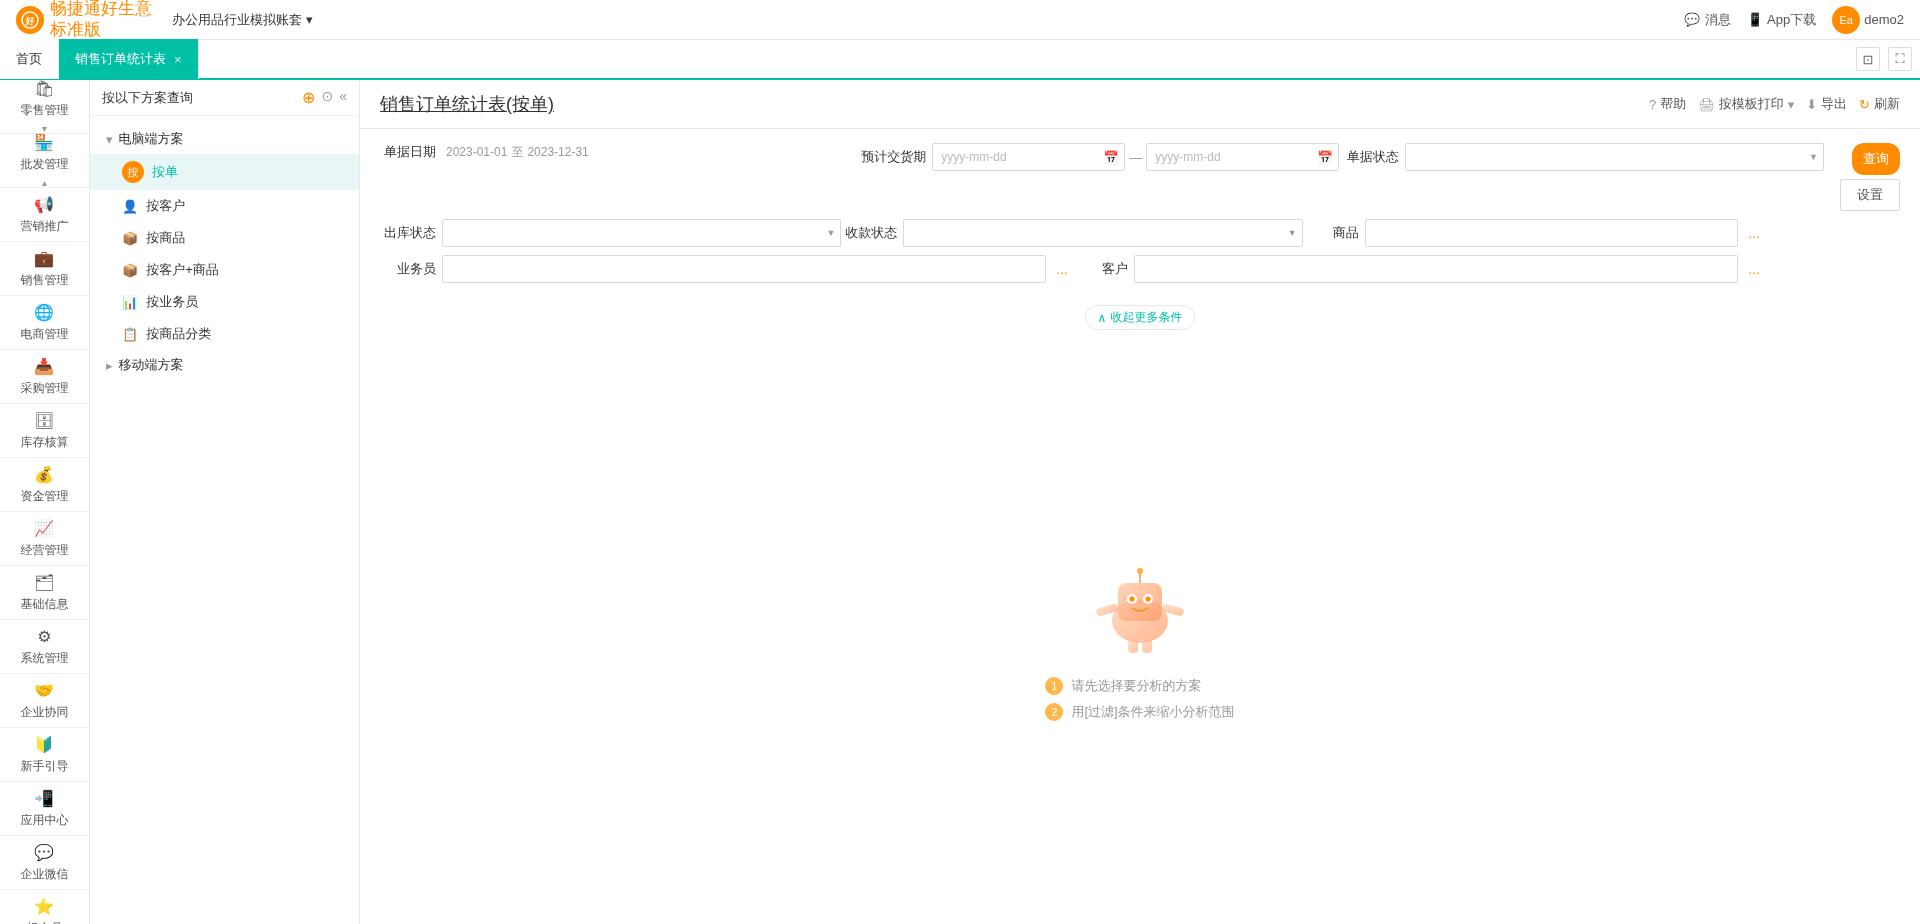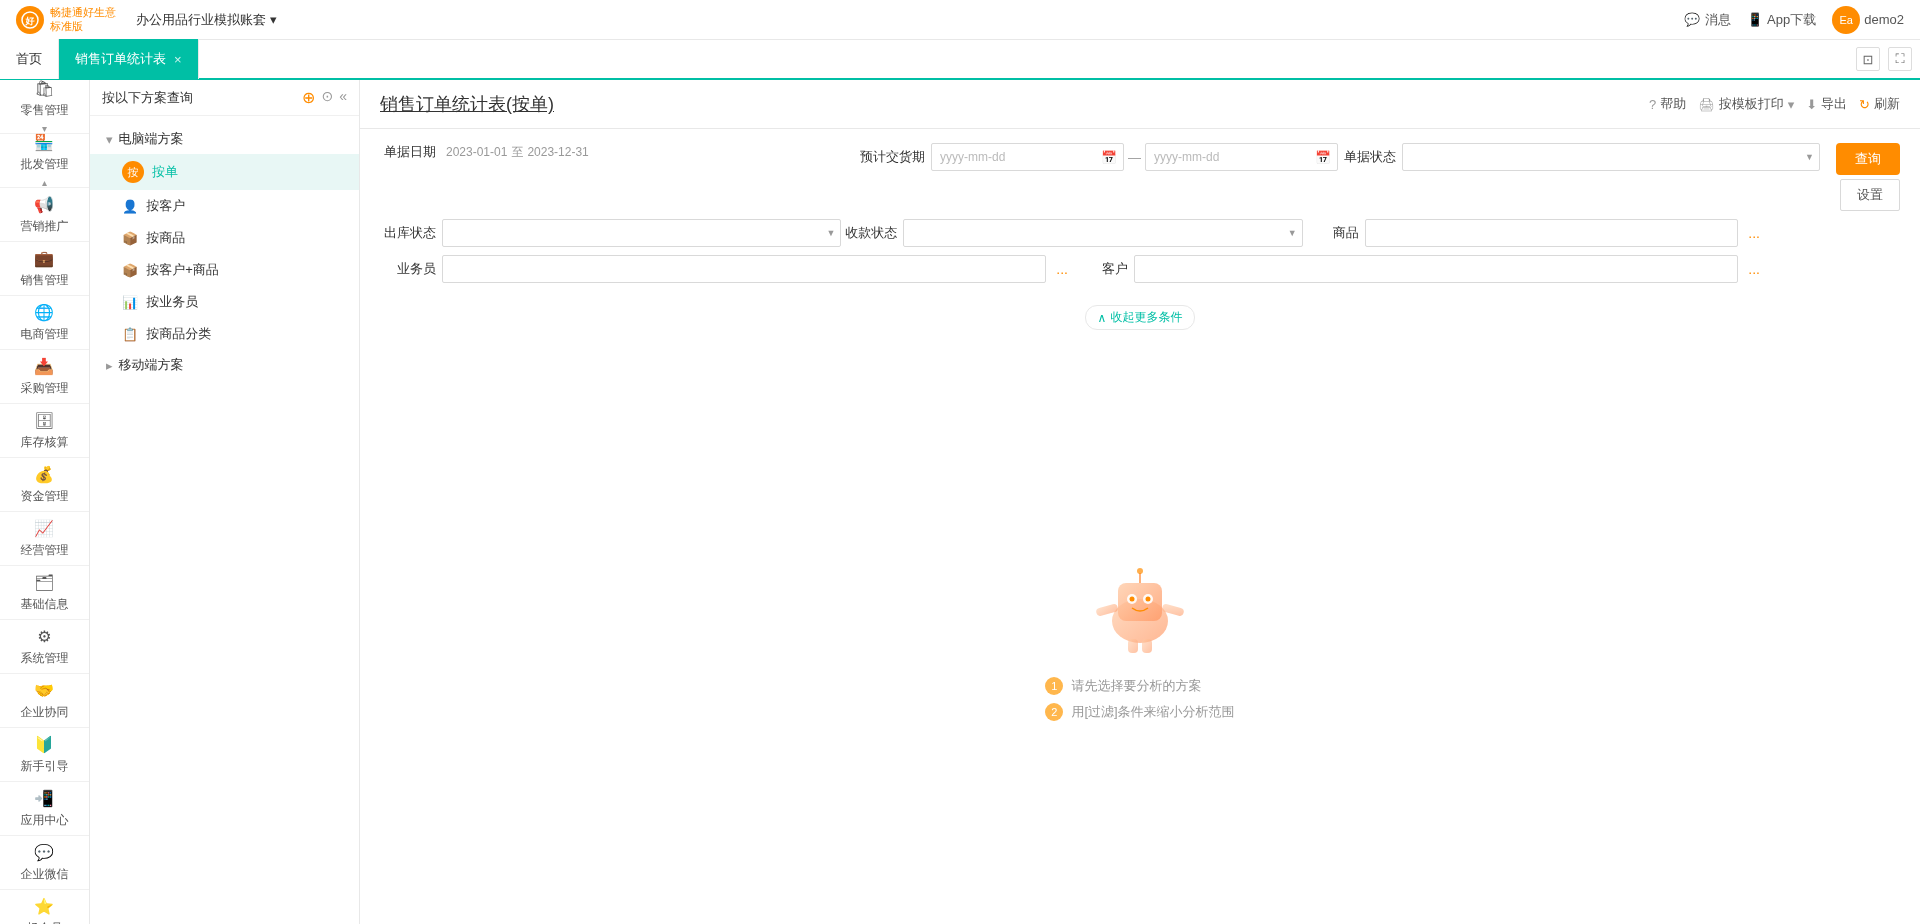--- a/index.html
+++ b/index.html
@@ -3,21 +3,21 @@
   <meta charset="utf-8">
   <style>
     * { margin: 0; padding: 0; box-sizing: border-box; }
     body { font-family: 'Microsoft YaHei', sans-serif; font-size: 13px; background: #f5f5f5; width: 1920px; height: 924px; overflow: hidden; display: flex; flex-direction: column; }
 
     
     .top-bar { height: 40px; background: #fff; display: flex; align-items: center; justify-content: space-between; padding: 0 16px; border-bottom: 1px solid #e8e8e8; flex-shrink: 0; }
     .top-bar-left { display: flex; align-items: center; gap: 8px; }
     .logo-area { display: flex; align-items: center; gap: 6px; }
     .logo-icon { width: 28px; height: 28px; background: #ff8c00; border-radius: 50%; display: flex; align-items: center; justify-content: center; color: #fff; font-size: 12px; font-weight: bold; }
-    .logo-text { font-size: 11px; color: #ff8c00; line-height: 1.2; }
+    .logo-text { font-size: 17px; color: #ff8c00; line-height: 1.2; }
     .app-selector { display: flex; align-items: center; gap: 4px; color: #333; font-size: 13px; margin-left: 12px; cursor: pointer; }
     .top-bar-right { display: flex; align-items: center; gap: 16px; color: #555; font-size: 13px; }
     .top-bar-right .icon-btn { display: flex; align-items: center; gap: 4px; cursor: pointer; color: #555; }
     .avatar { width: 28px; height: 28px; background: #ff8c00; border-radius: 50%; display: flex; align-items: center; justify-content: center; color: #fff; font-size: 11px; overflow: hidden; }
 
     
     .tab-bar { height: 40px; background: #fff; display: flex; align-items: center; padding: 0 0; border-bottom: 2px solid #00bfa5; flex-shrink: 0; }
     .tab-item { height: 40px; display: flex; align-items: center; padding: 0 16px; cursor: pointer; font-size: 13px; color: #666; border-right: 1px solid #e8e8e8; }
     .tab-item.home { background: #fff; color: #333; }
     .tab-item.active { background: #00bfa5; color: #fff; }
@@ -70,21 +70,21 @@
     .select-wrapper::after { content: '▼'; position: absolute; right: 6px; font-size: 9px; color: #999; pointer-events: none; }
     .filter-date-input-group { display: flex; align-items: center; gap: 4px; }
     .date-input-wrapper { position: relative; display: inline-flex; align-items: center; }
     .date-input-wrapper input { border: 1px solid #d9d9d9; border-radius: 2px; padding: 4px 28px 4px 8px; font-size: 12px; color: #333; height: 28px; background: #fff; min-width: 130px; }
     .date-input-wrapper input::placeholder { color: #bbb; }
     .date-input-wrapper .cal-icon { position: absolute; right: 6px; color: #ff8c00; font-size: 13px; pointer-events: none; }
     .date-sep { color: #999; }
     .dots-btn { color: #ff8c00; font-size: 14px; cursor: pointer; padding: 0 4px; }
 
     
-    .search-btn { background: #ff8c00; color: #fff; border: none; border-radius: 4px; padding: 6px 19px; font-size: 13px; cursor: pointer; height: 32px; }
+    .search-btn { background: #ff8c00; color: #fff; border: none; border-radius: 12px; padding: 6px 11px; font-size: 13px; cursor: pointer; height: 32px; }
     .settings-btn { background: #fff; color: #555; border: 1px solid #d9d9d9; border-radius: 2px; padding: 6px 16px; font-size: 13px; cursor: pointer; height: 32px; }
     .btn-group { display: flex; flex-direction: column; gap: 4px; align-items: flex-end; }
 
     
     .collapse-row { display: flex; justify-content: center; padding: 8px; }
     .collapse-btn { display: flex; align-items: center; gap: 4px; color: #00bfa5; font-size: 12px; cursor: pointer; border: 1px solid #e8e8e8; border-radius: 12px; padding: 3px 12px; background: #fff; }
 
     
     .empty-state { flex: 1; display: flex; flex-direction: column; align-items: center; justify-content: center; gap: 16px; background: #fff; }
     .empty-icon { width: 120px; height: 120px; position: relative; }

